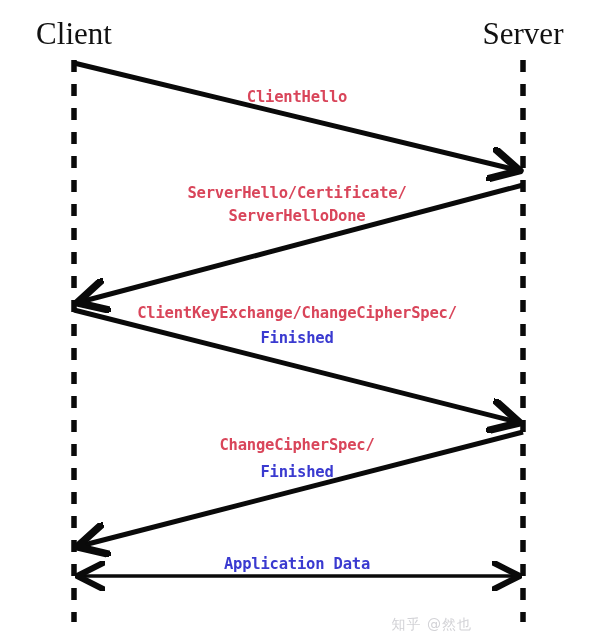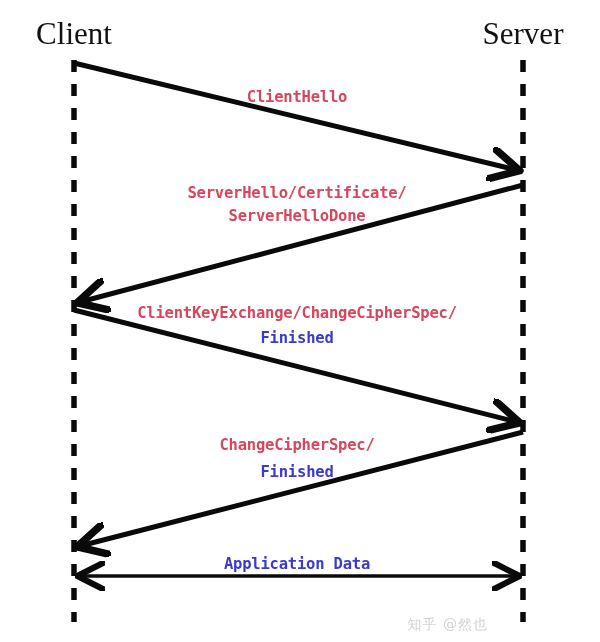--- a/index.html
+++ b/index.html
@@ -40,21 +40,21 @@
     font-weight: 700;
     letter-spacing: -0.2px;
   }
   .msg-red   { fill: #d9455a; }
   .msg-blue  { fill: #3a3ad0; }
   .lifeline  { stroke: #0a0a0a; stroke-width: 5.5; stroke-dasharray: 12 12; stroke-linecap: butt; }
   .msg-line  { stroke: #0a0a0a; stroke-width: 5; stroke-linecap: butt; fill: none; }
   .msg-line-thin { stroke: #0a0a0a; stroke-width: 3.4; fill: none; }
   .watermark {
     position: absolute;
-    right: 12px;
+    right: 28px;
     bottom: 8px;
     font-family: "DejaVu Sans", sans-serif;
     font-size: 14px;
     color: #d2d2d6;
     letter-spacing: 1px;
     white-space: nowrap;
     user-select: none;
   }
 </style>
 </head>

